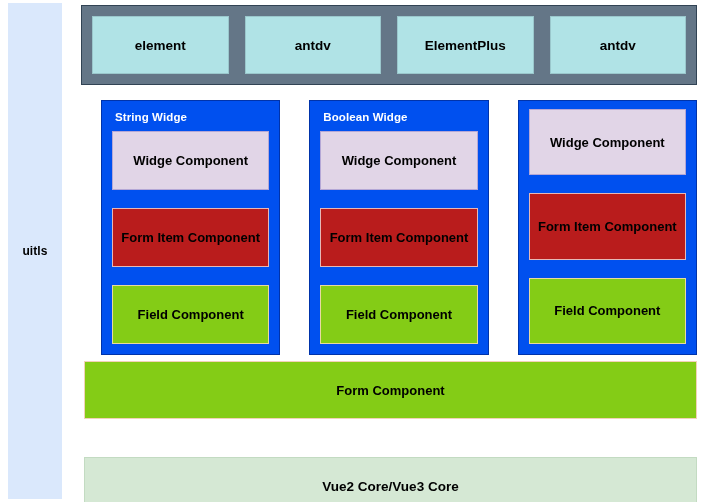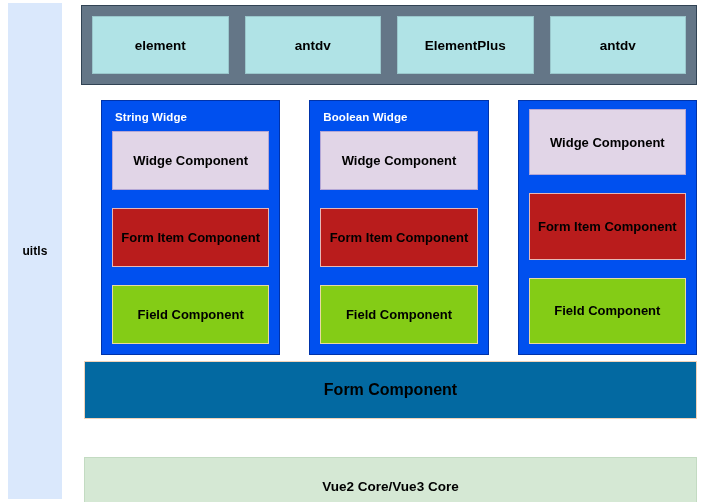--- a/index.html
+++ b/index.html
@@ -124,27 +124,27 @@
   .inner-box.formitem { background: #b91c1c; border: 1px solid #e6b8b7; }
   .inner-box.field  { background: #84cc16; border: 1px solid #e8d9a0; }
 
   
   .form-band {
     position: absolute;
     left: 84px;
     top: 361px;
     width: 613px;
     height: 58px;
-    background: #0369a1;
+    background: #84cc16;
     border: 1px solid #f2d2b8;
     box-sizing: border-box;
     display: flex;
     align-items: center;
     justify-content: center;
-    font-size: 16px;
+    font-size: 13px;
     font-weight: bold;
     color: #000000;
   }
 
   
   .core-band {
     position: absolute;
     left: 84px;
     top: 441px;
     width: 613px;

